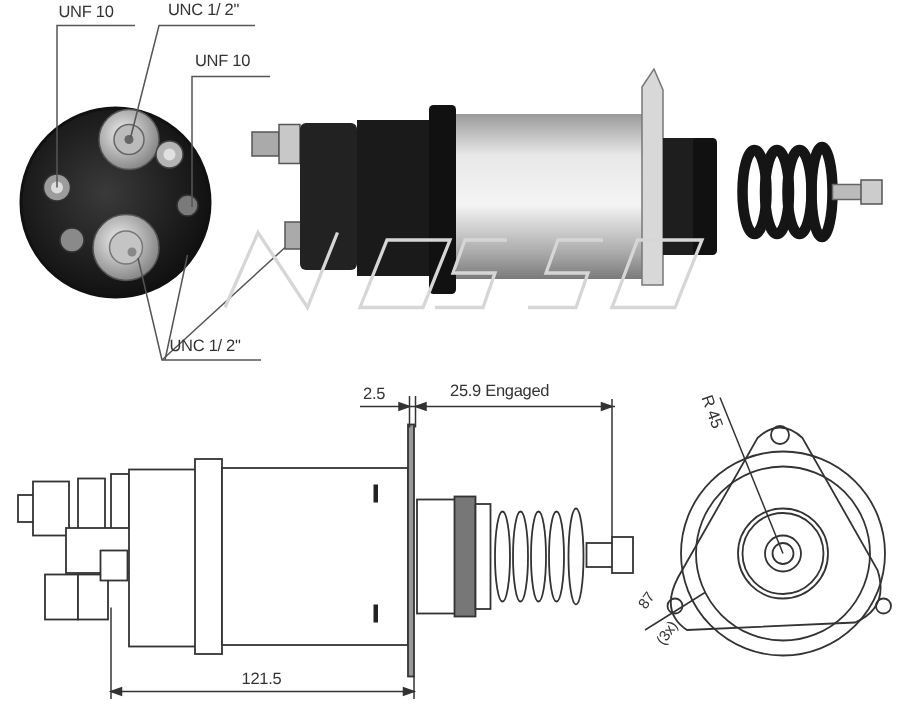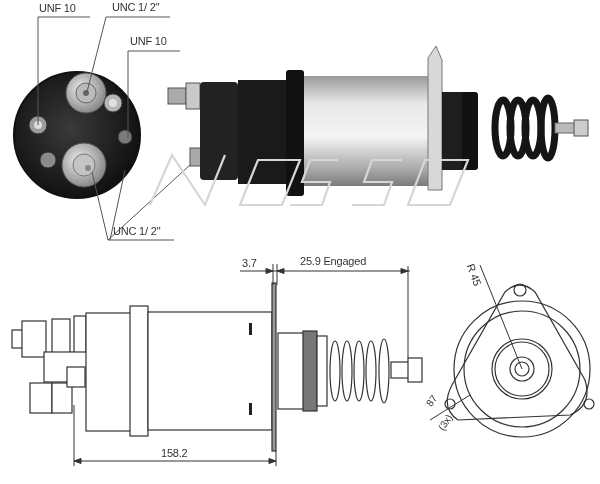--- a/index.html
+++ b/index.html
@@ -166,19 +166,19 @@
 
     <line x1="430" y1="420" x2="470" y2="395" stroke-width="1"></line>
   </g>
 </svg>
 
 <span class="lbl" style="left:39px;top:2px;">UNF 10</span>
 <span class="lbl" style="left:112px;top:1px;">UNC 1/ 2"</span>
 <span class="lbl" style="left:130px;top:35px;">UNF 10</span>
 <span class="lbl" style="left:113px;top:225px;">UNC 1/ 2"</span>
 
-<span class="lbl" style="left:242px;top:257px;">3.7</span>
+<span class="lbl" style="left:242px;top:257px;">2.5</span>
 <span class="lbl" style="left:300px;top:255px;">25.9 Engaged</span>
-<span class="lbl" style="left:161px;top:447px;">158.2</span>
+<span class="lbl" style="left:161px;top:447px;">121.5</span>
 
 <span class="lbl" style="left:476px;top:262px;transform:rotate(70deg);transform-origin:left top;">R 45</span>
 <span class="lbl" style="left:424px;top:402px;transform:rotate(-55deg);transform-origin:left top;font-size:10px;">87</span>
 <span class="lbl" style="left:436px;top:426px;transform:rotate(-55deg);transform-origin:left top;font-size:10px;">(3x)</span>
 
 </body></html>

